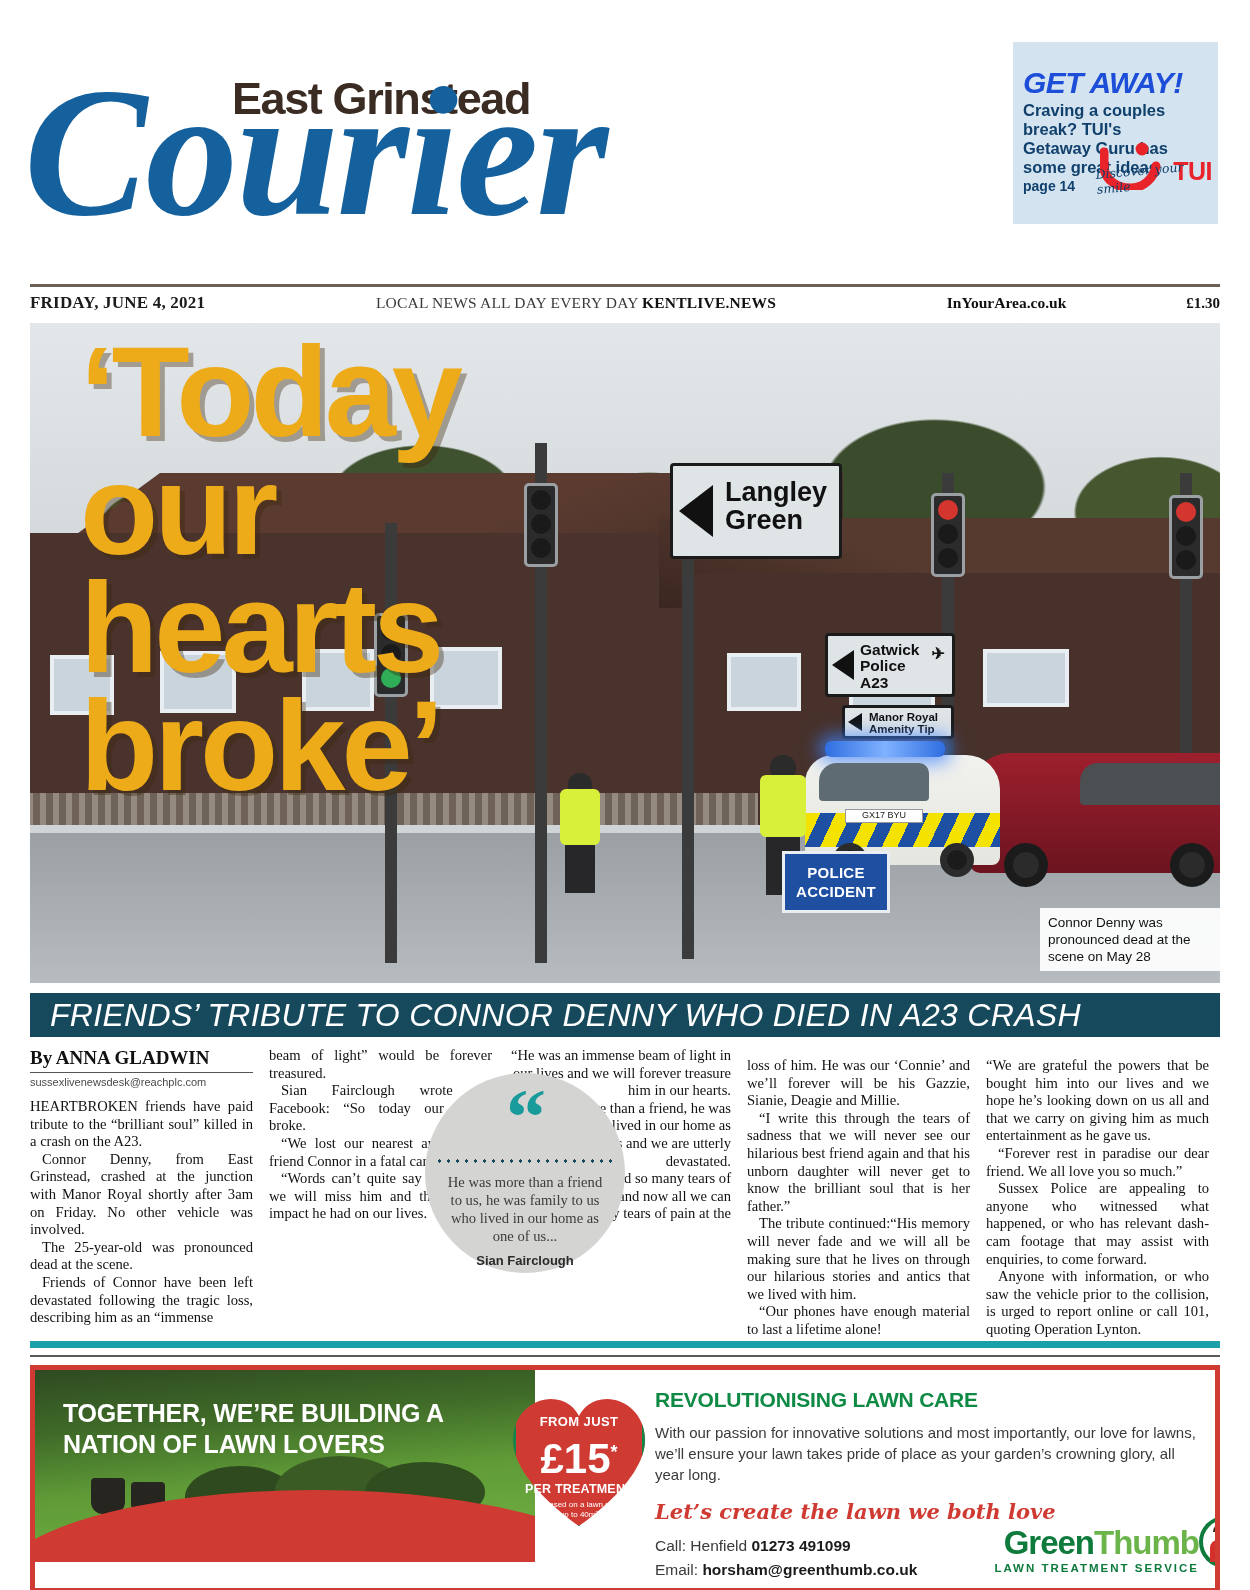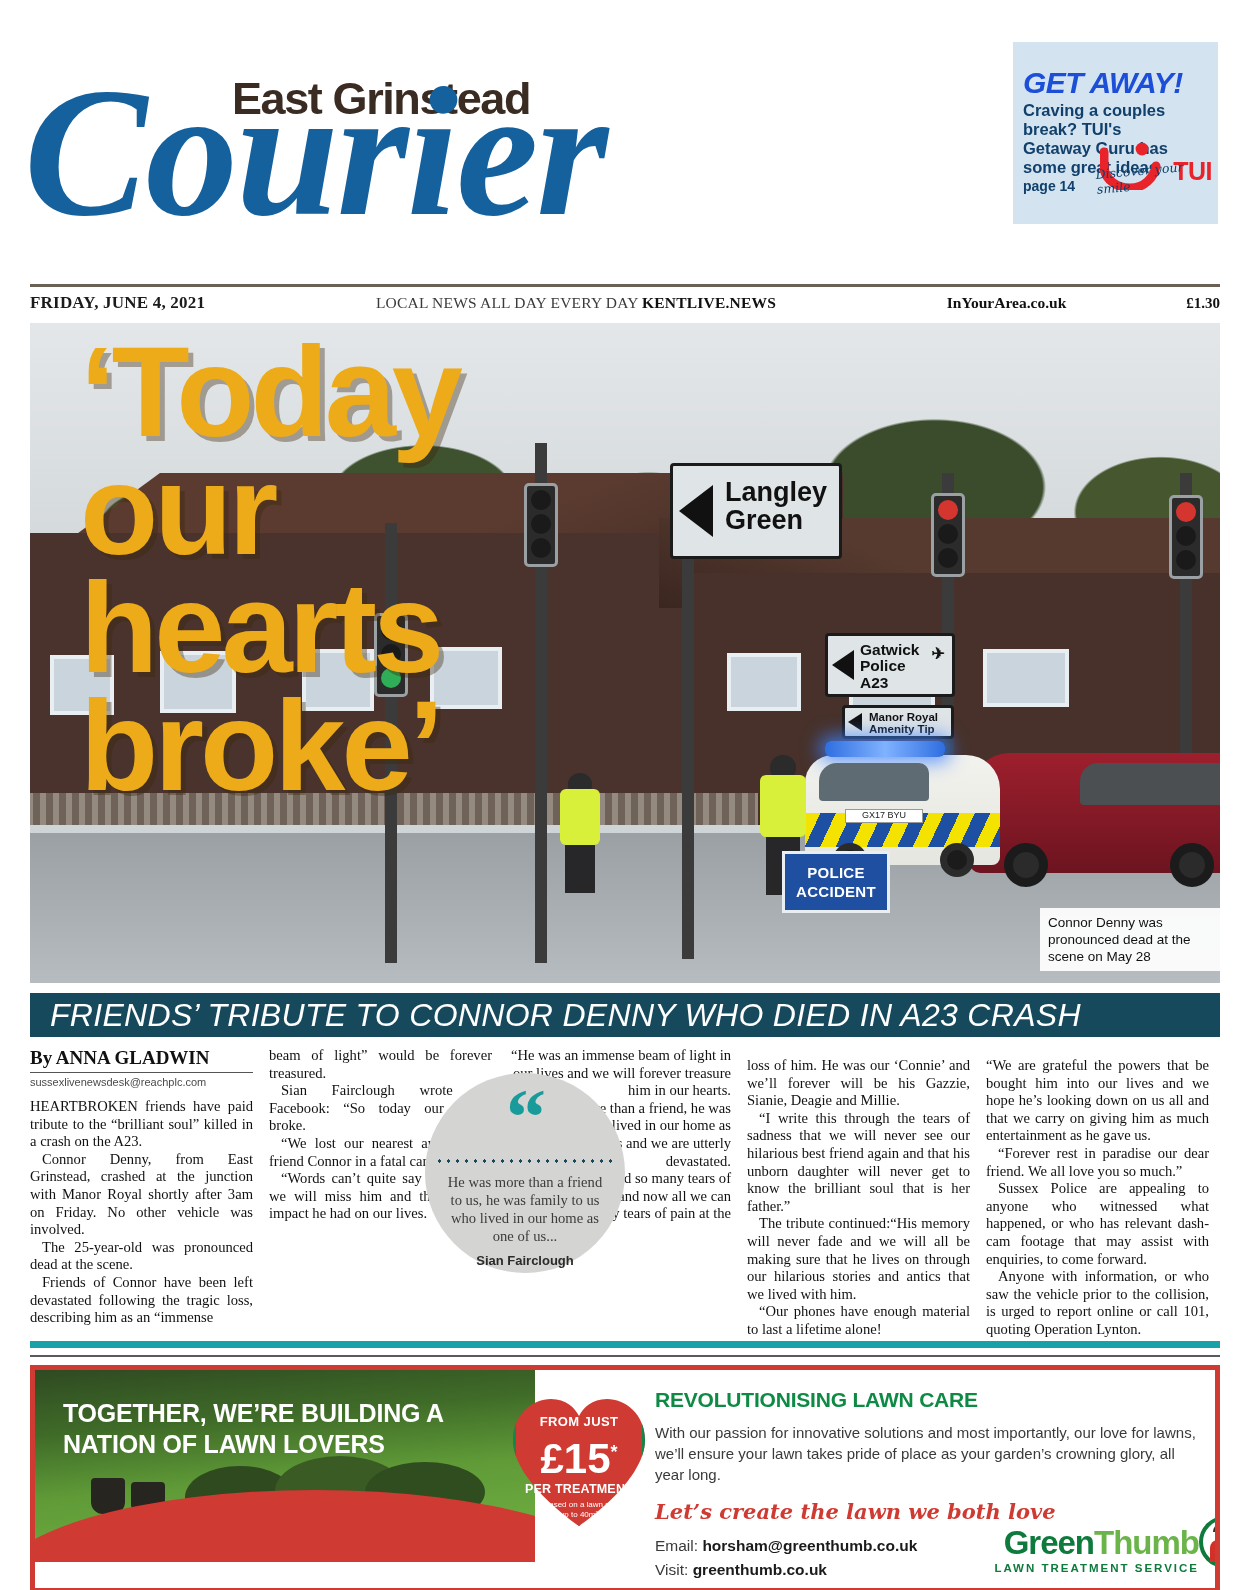--- a/index.html
+++ b/index.html
@@ -542,20 +542,21 @@
         <div class="ht-per">PER TREATMENT</div>
         <div class="ht-note">* Based on a lawn size up to 40m²</div>
       </div>
     </div>
 
     <div class="gt-right">
       <div class="gt-title">REVOLUTIONISING LAWN CARE</div>
       <div class="gt-body">With our passion for innovative solutions and most importantly, our love for lawns, we’ll ensure your lawn takes pride of place as your garden’s crowning glory, all year long.</div>
       <div class="gt-script">Let’s create the lawn we both love</div>
       <div class="gt-contact">
+        <div><span>Call: Henfield </span><b>01273 491099</b></div>
         <div><span>Email: </span><b>horsham@greenthumb.co.uk</b></div>
         <div><span>Visit: </span><b>greenthumb.co.uk</b></div>
       </div>
     </div>
 
     <div class="gt-logo">
       <div class="gt-logo-word"><span class="g1">Green</span><span class="g2">Thumb</span></div>
       <div class="gt-logo-sub">LAWN TREATMENT SERVICE</div>
       <div class="gt-mascot">
         <div class="hair"></div>

